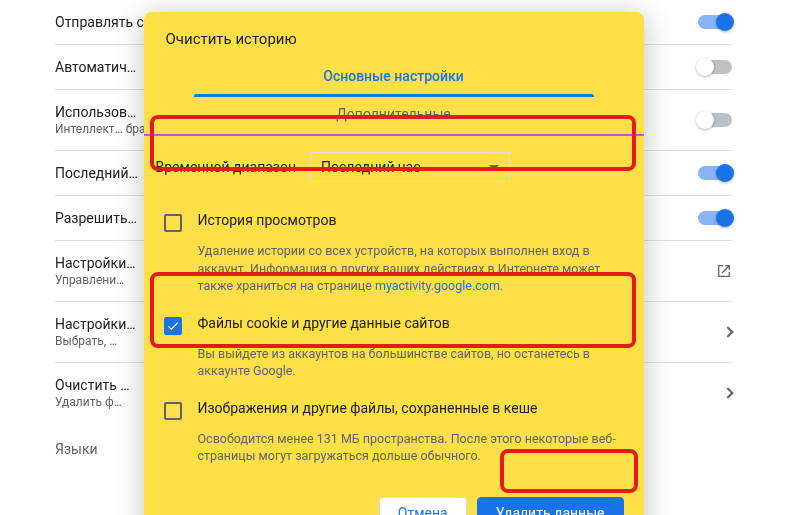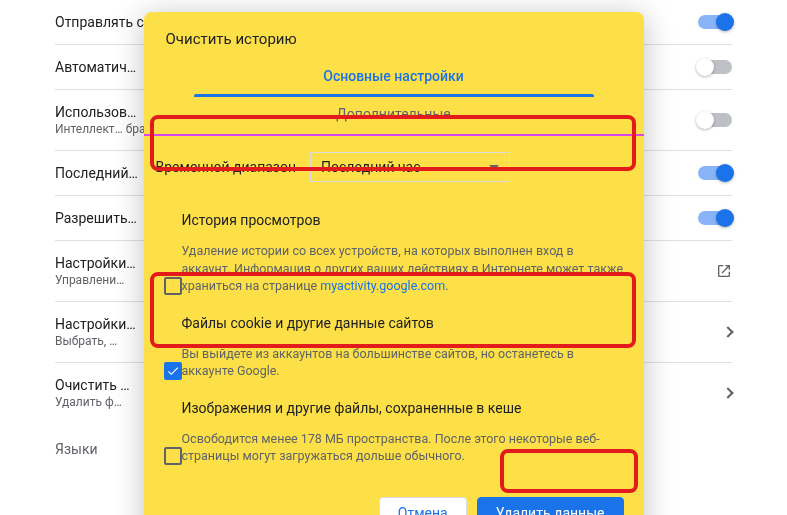--- a/index.html
+++ b/index.html
@@ -139,21 +139,22 @@
   .select .caret {
     width: 0; height: 0;
     border-left: 5px solid transparent;
     border-right: 5px solid transparent;
     border-top: 5px solid #5f6368;
   }
 
   .check-list { padding: 4px 20px 8px 20px; }
   .check-item {
     display: flex;
-    align-items: flex-end;
+    align-items: flex-start;
+    gap: 16px;
     padding: 10px 0;
   }
   .checkbox {
     width: 18px; height: 18px;
     border: 2px solid #5f6368;
     border-radius: 2px;
     margin-top: 2px;
     flex-shrink: 0;
     cursor: pointer;
     display: flex;
@@ -308,21 +309,21 @@
           </div>
           <div class="check-text">
             <div class="ct-title">Файлы cookie и другие данные сайтов</div>
             <div class="ct-desc">Вы выйдете из аккаунтов на большинстве сайтов, но останетесь в аккаунте Google.</div>
           </div>
         </div>
         <div class="check-item">
           <div class="checkbox"></div>
           <div class="check-text">
             <div class="ct-title">Изображения и другие файлы, сохраненные в кеше</div>
-            <div class="ct-desc">Освободится менее 178 МБ пространства. После этого некоторые веб-страницы могут загружаться дольше обычного.</div>
+            <div class="ct-desc">Освободится менее 131 МБ пространства. После этого некоторые веб-страницы могут загружаться дольше обычного.</div>
           </div>
         </div>
       </div>
 
     <div class="dialog-footer">
       <div class="btn">Отмена</div>
       <div class="btn primary">Удалить данные</div>
     </div>
 
     <div class="highlight hl-range"></div>

